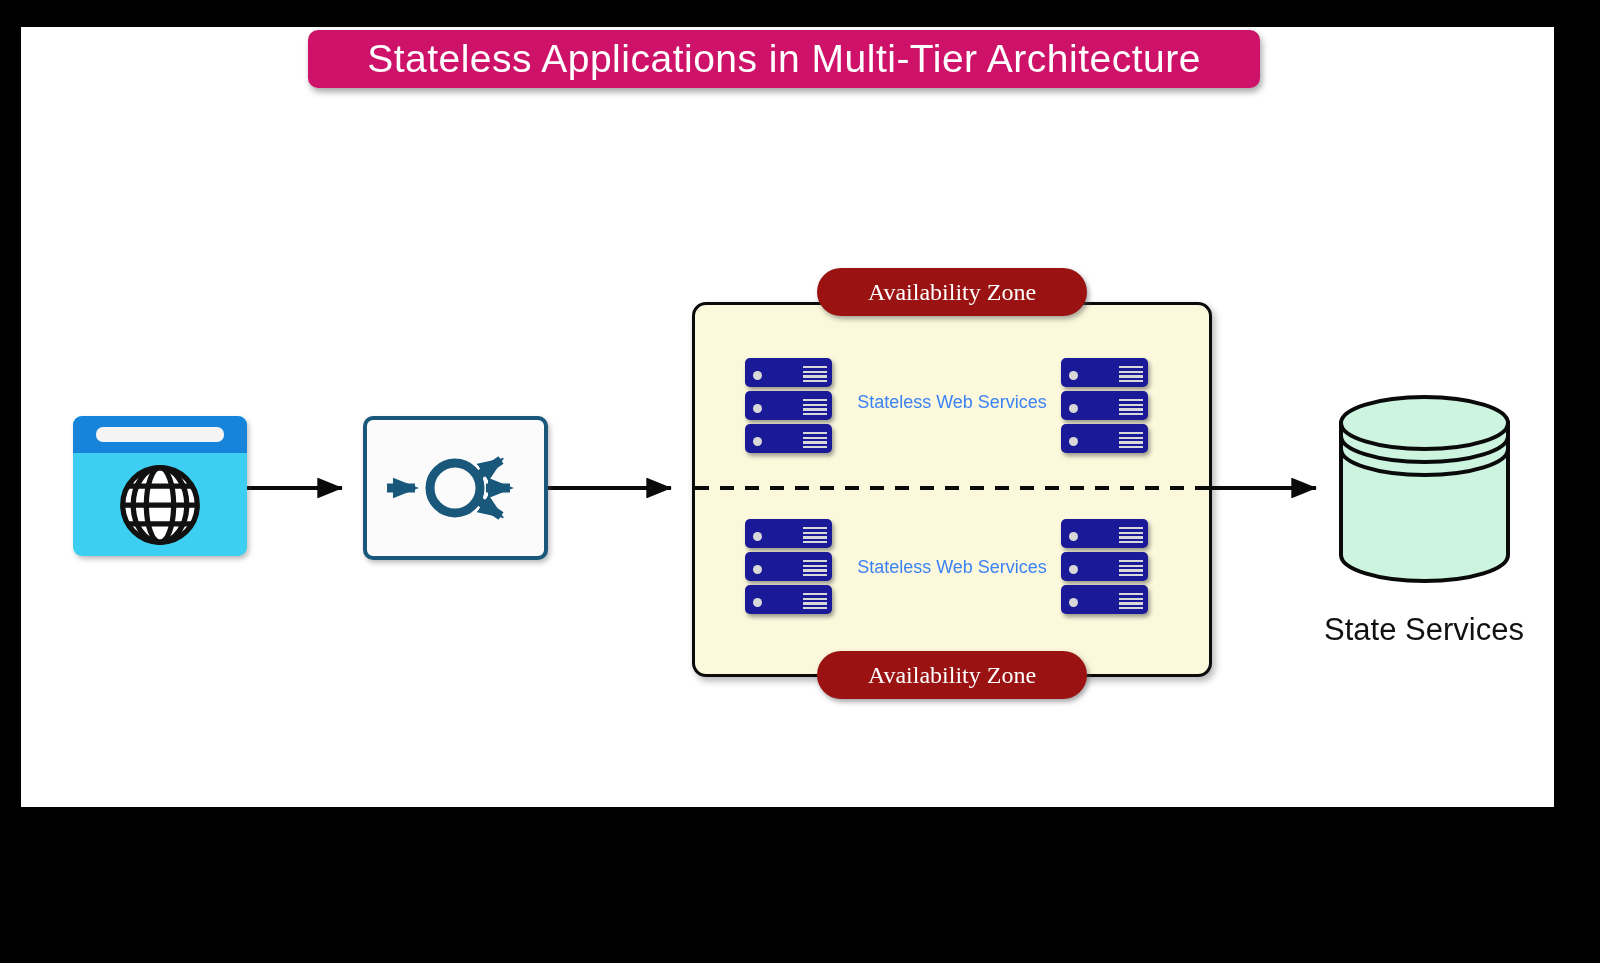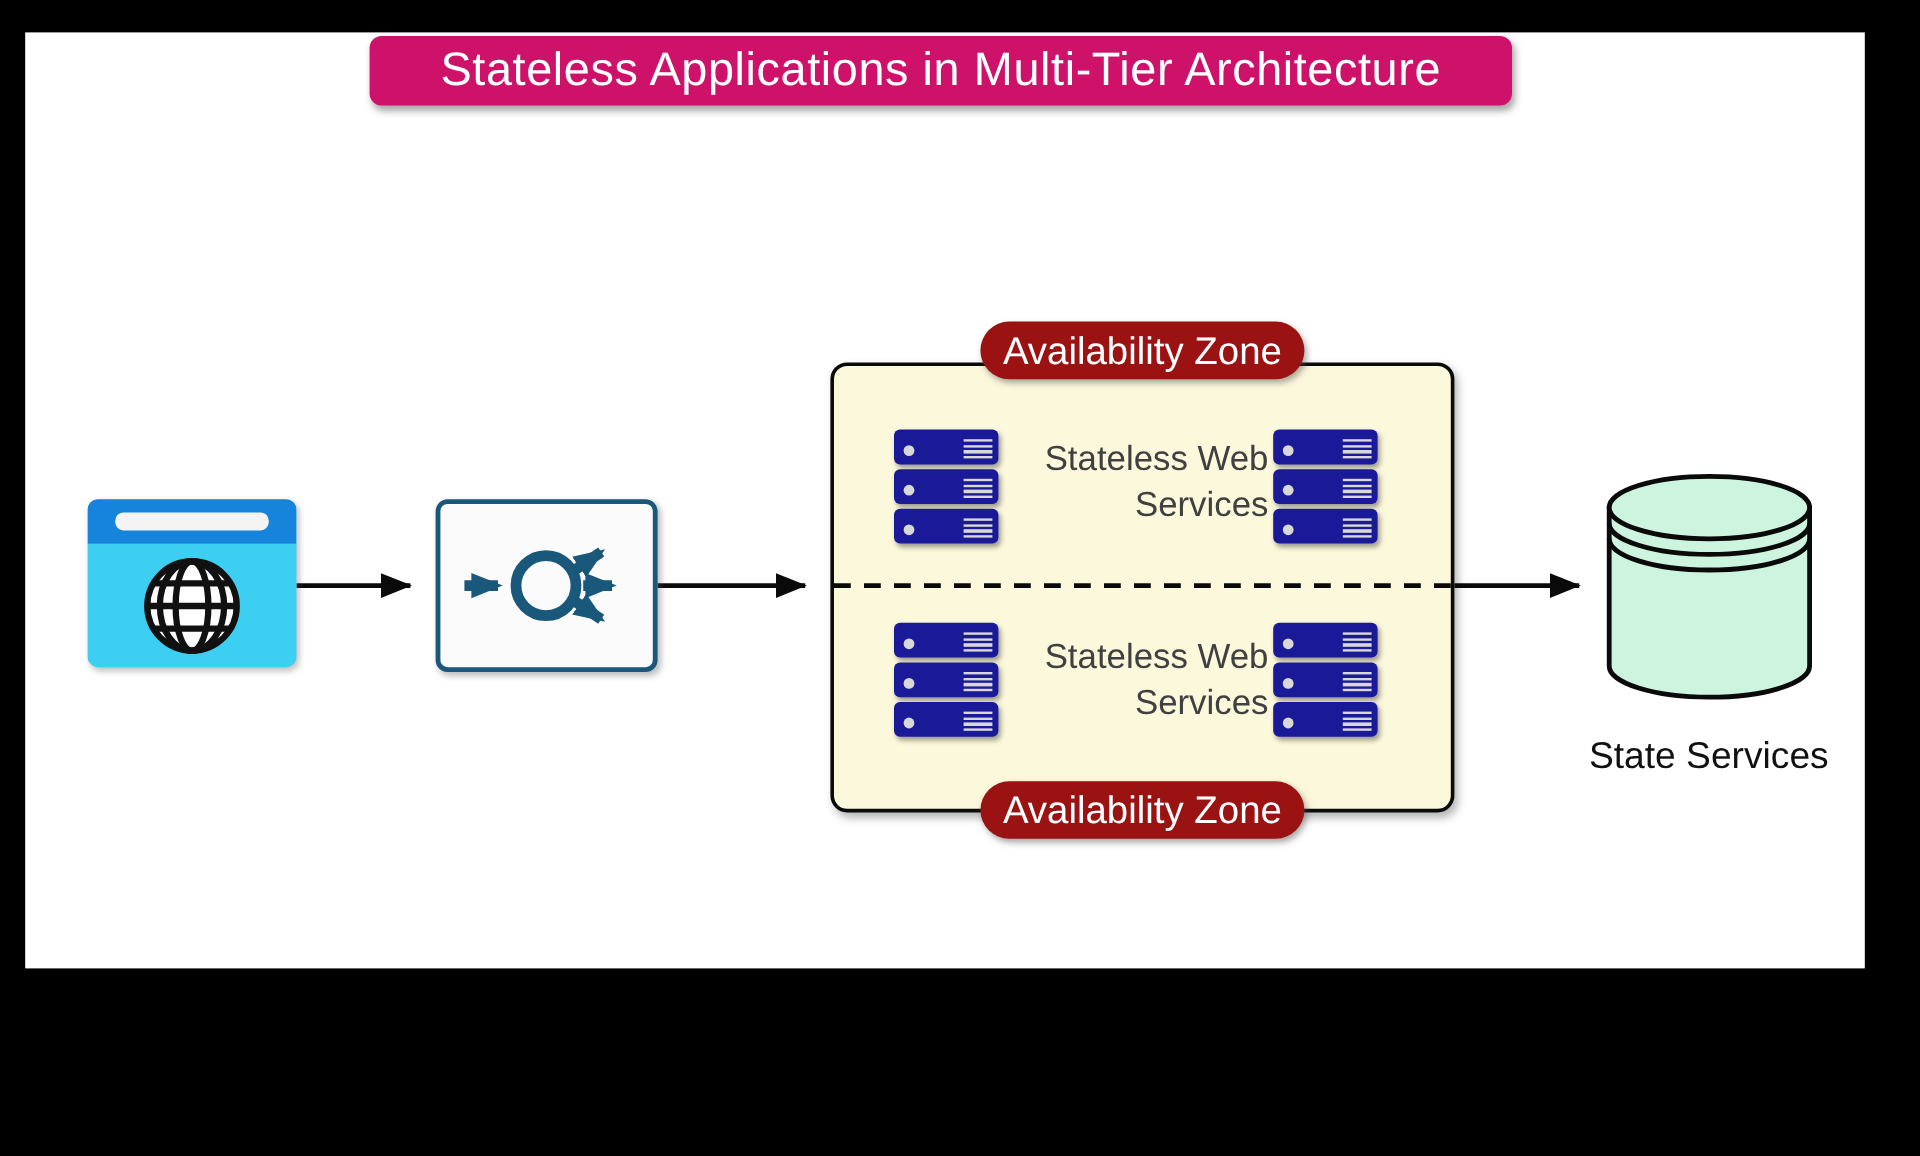--- a/index.html
+++ b/index.html
@@ -67,21 +67,21 @@
   .overlay { left: 0; top: 0; width: 1533px; height: 896px; z-index: 2; pointer-events: none; }
 
   
   .badge {
     width: 270px; height: 48px; left: 796px;
     background: #9B1212; border-radius: 24px;
     display: flex; align-items: center; justify-content: center;
     box-shadow: 2px 3px 5px rgba(80,80,80,0.5);
     z-index: 6;
   }
-  .badge span { color: #fff; font-size: 32px; }
+  .badge span { color: #fff; font-size: 24px; font-family: Liberation Serif, serif; }
   .badge-top { top: 241px; }
   .badge-bottom { top: 624px; }
 
   
   .stack { width: 87px; z-index: 4; display: flex; flex-direction: column; gap: 4px; }
   .server-unit {
     position: relative; width: 87px; height: 29px;
     background: #1A1A99; border-radius: 5px;
     filter: drop-shadow(2px 3px 2px rgba(40,40,40,0.45));
   }
@@ -92,21 +92,21 @@
   .server-lines {
     position: absolute; right: 5px; top: 8px;
     display: flex; flex-direction: column; gap: 2.5px;
   }
   .server-lines i { display: block; width: 24px; height: 2.2px; background: #D8D8D8; }
 
   
   .tier-label {
     left: 826px; width: 210px; height: 90px;
     display: flex; align-items: center; justify-content: center; text-align: right;
-    font-size: 29px; line-height: 38px; color: #404040;
+    font-size: 18px; line-height: 38px; color: #3b82f6;
     z-index: 4;
   }
   .tier-label-top { top: 330px; }
   .tier-label-bottom { top: 495px; }
 
   
   .db { left: 1316px; top: 366px; z-index: 3; }
   .db-label {
     left: 1303px; top: 585px; width: 200px;
     text-align: center; font-size: 31px; color: #111;

